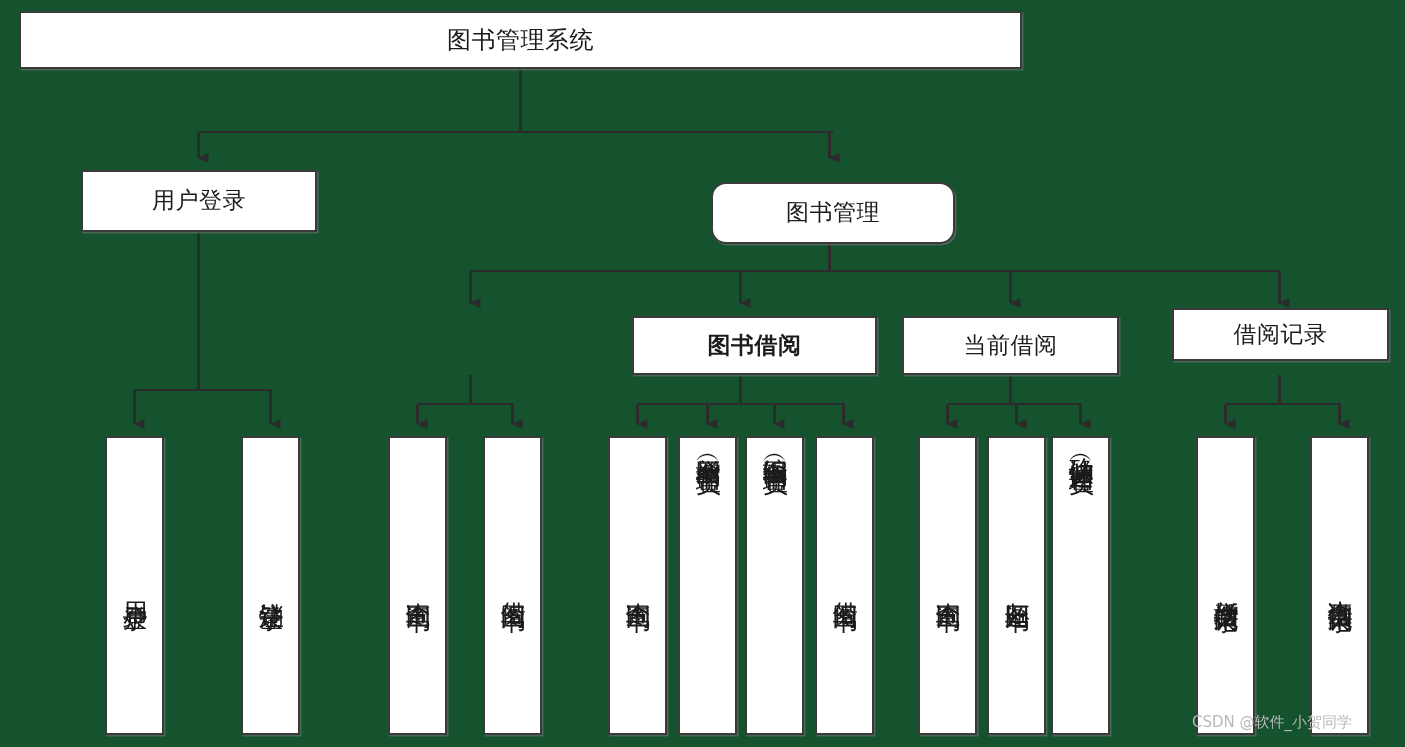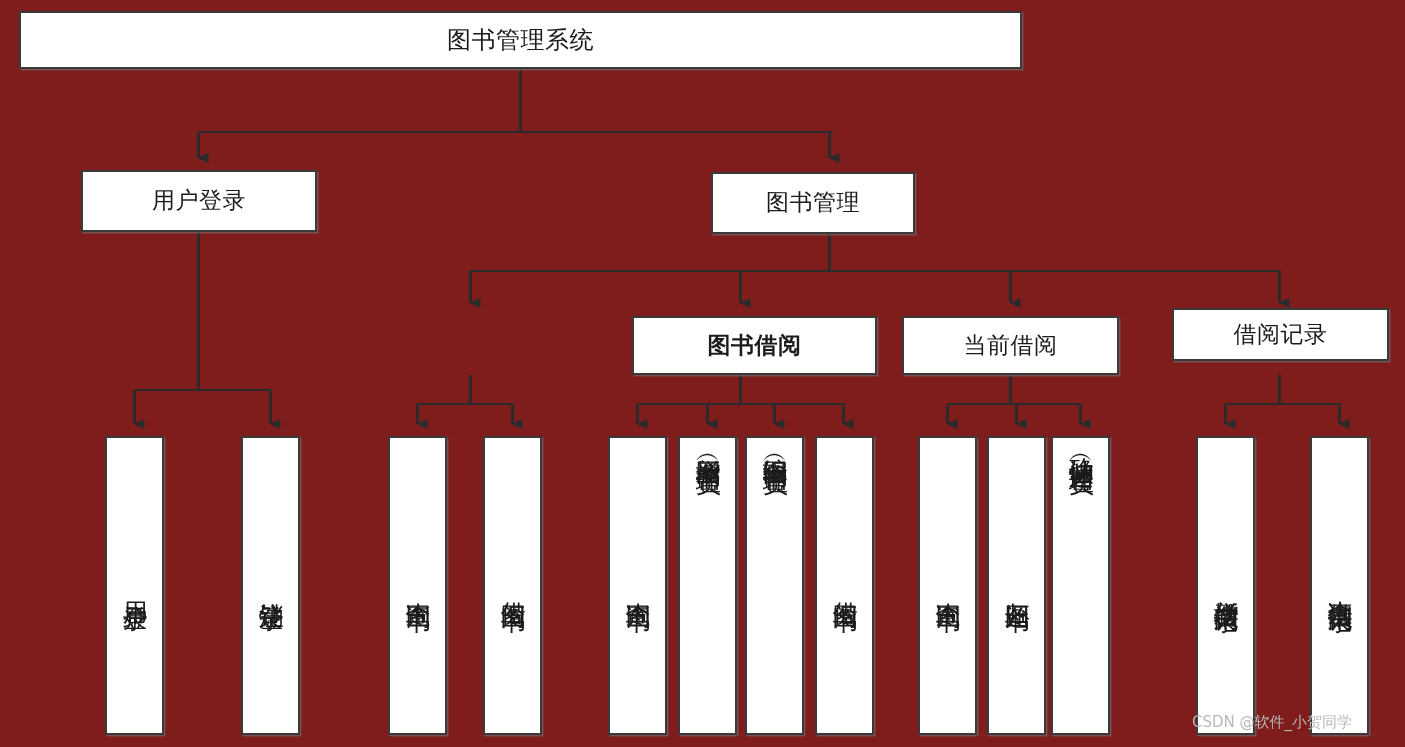--- a/index.html
+++ b/index.html
@@ -5,21 +5,21 @@
 <style>
   html, body {
     margin: 0;
     padding: 0;
     background: #ffffff;
   }
   #diagram-root {
     position: relative;
     width: 1405px;
     height: 747px;
-    background: #7f1d1d;
+    background: #14532d;
     font-family: "DejaVu Sans", "Liberation Sans", sans-serif;
     overflow: hidden;
   }
   #connector-layer {
     position: absolute;
     left: 0;
     top: 0;
     width: 1405px;
     height: 747px;
     pointer-events: none;
@@ -132,21 +132,21 @@
     </g>
   </svg>
 
   <div class="node horiz root" style="left:19px; top:11px; width:1003px; height:58px;">
     <span class="label">图书管理系统</span>
   </div>
 
   <div class="node horiz" style="left:81px; top:170px; width:236px; height:62px;">
     <span class="label">用户登录</span>
   </div>
-  <div class="node horiz" style="left:711px; top:172px; width:204px; height:62px;">
+  <div class="node horiz" style="left:711px; top:182px; width:244px; height:62px;border-radius:15px;">
     <span class="label">图书管理</span>
   </div>
 
   <div class="node horiz" style="left:632px; top:316px; width:245px; height:59px;font-weight:bold;">
     <span class="label">图书借阅</span>
   </div>
   <div class="node horiz" style="left:902px; top:316px; width:217px; height:59px;align-items:center;">
     <span class="label">当前借阅</span>
   </div>
   <div class="node horiz" style="left:1172px; top:308px; width:217px; height:53px;">

